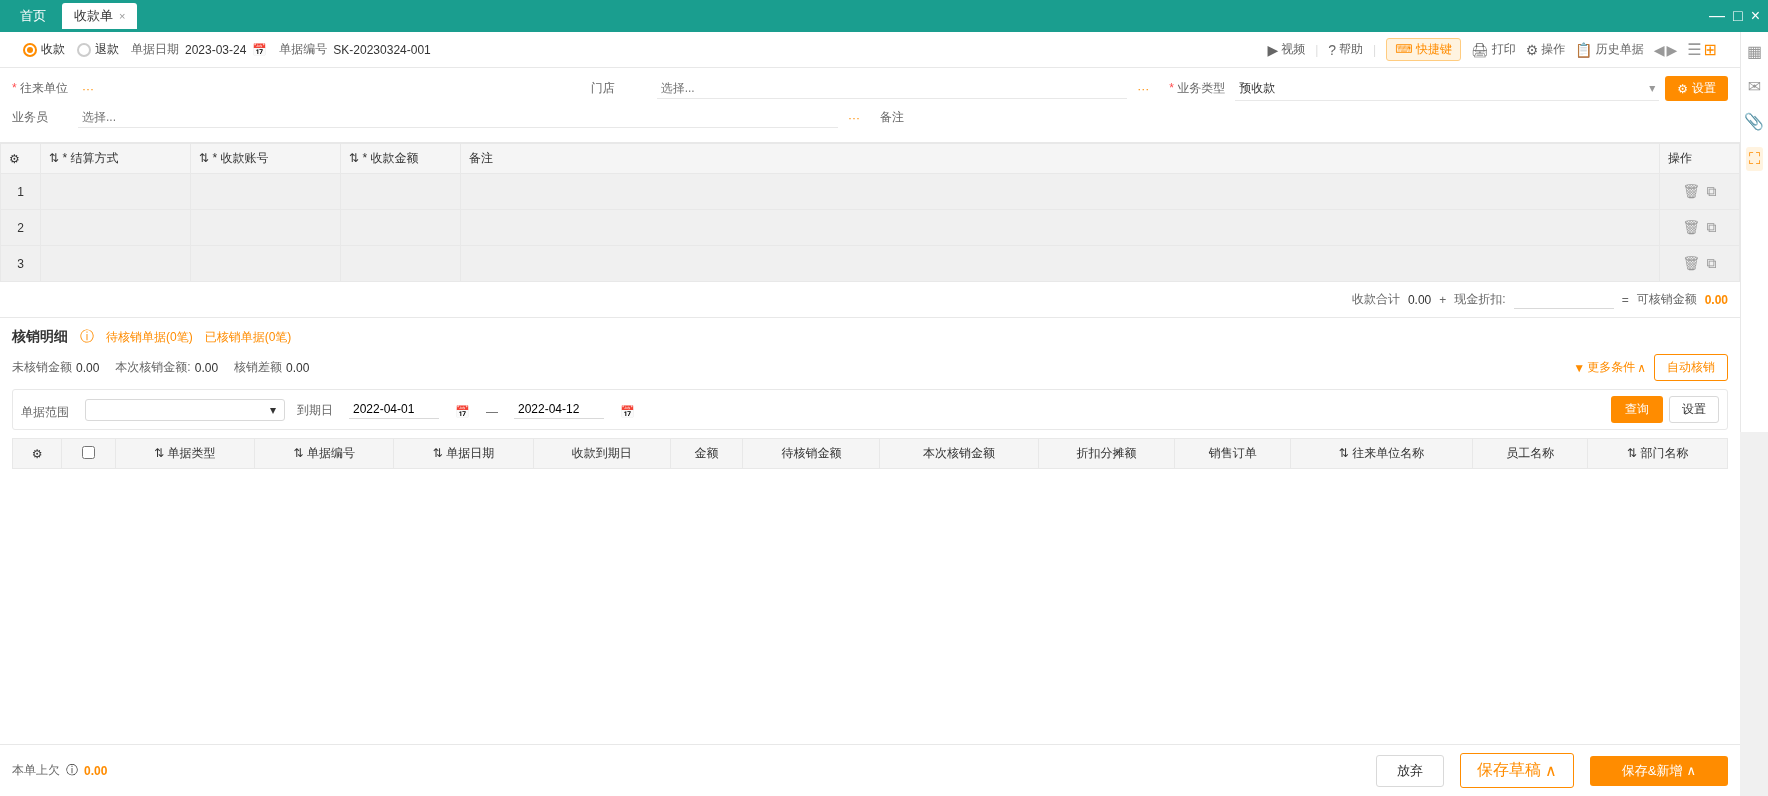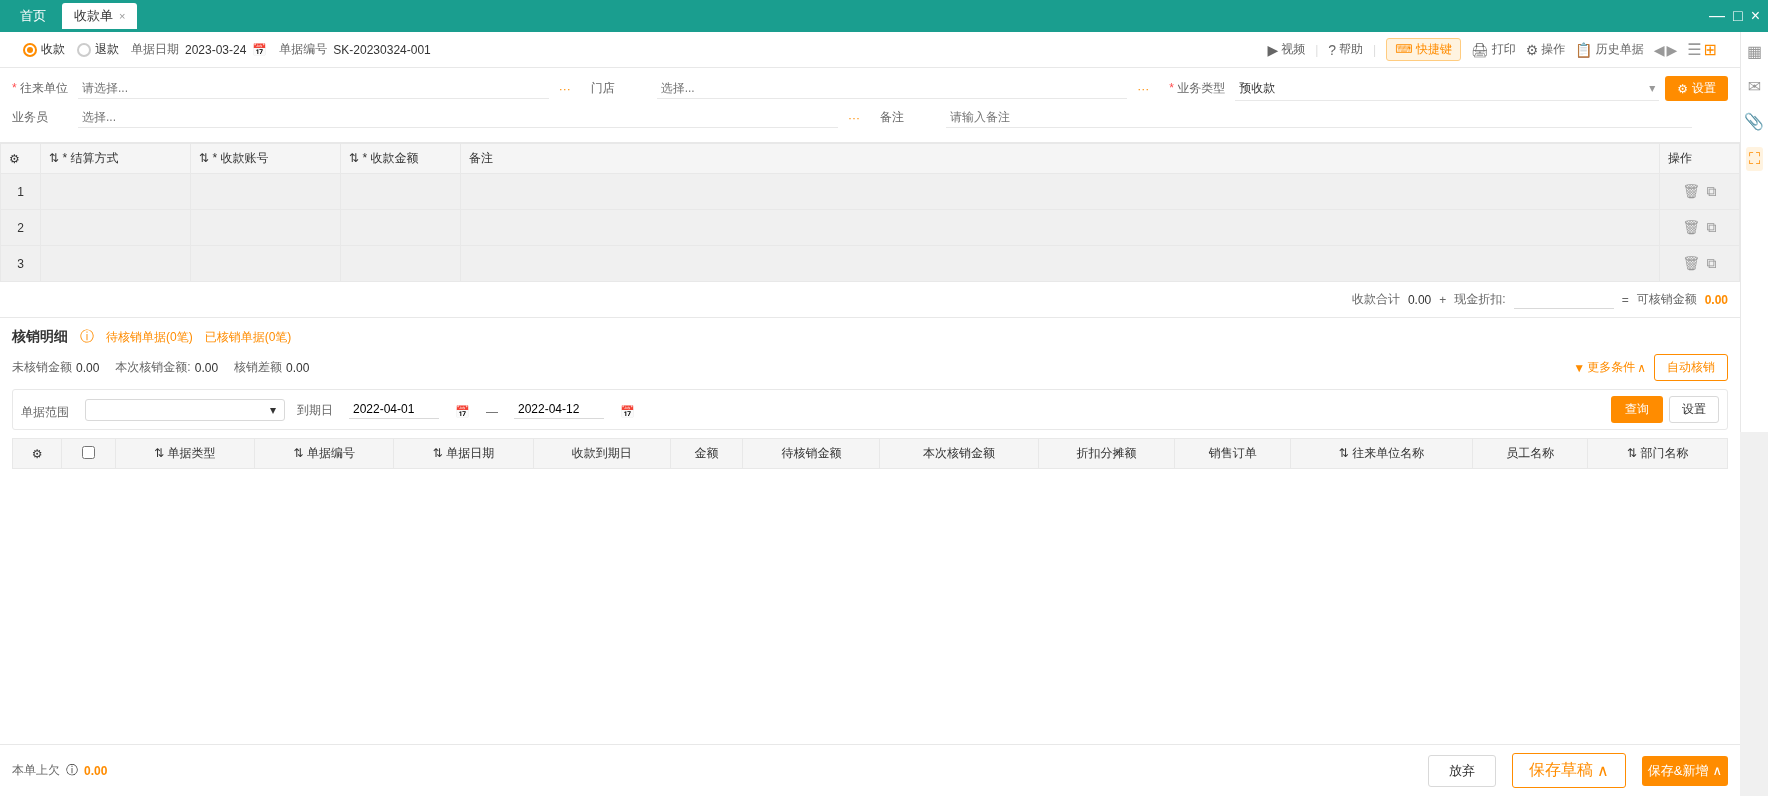--- a/index.html
+++ b/index.html
@@ -260,21 +260,21 @@
       cursor: pointer;
       font-size: 16px;
       display: flex;
       align-items: center;
       gap: 4px;
     }
     .btn-save-new {
       background: #ff8c00;
       border: none;
       color: #fff;
-      padding: 6px 6px;
+      padding: 6px 32px;
       border-radius: 3px;
       cursor: pointer;
       font-size: 13px;
       display: flex;
       align-items: center;
       gap: 4px;
     }
 
     
     .right-sidebar {
@@ -372,21 +372,20 @@
           <span class="view-btn">☰</span>
           <span class="view-btn active">⊞</span>
         </div>
       </div>
     </div>
 
     <div class="form-area">
       <div class="form-row">
         <div class="form-field" style="flex:2">
           <span class="field-label required">往来单位</span>
-          <input class="field-input" placeholder="请选择..." style="">
           <span class="field-dots">···</span>
         </div>
         <div class="form-field" style="flex:2; margin-left:20px;">
           <span class="field-label">门店</span>
           <input class="field-input" placeholder="选择..." style="">
           <span class="field-dots">···</span>
         </div>
         <div class="form-field" style="flex:2; margin-left:20px;">
           <span class="field-label required">业务类型</span>
           <div class="field-select" style="flex:1; border-bottom: 1px solid #e8e8e8; padding:3px 4px; display:flex; align-items:center; justify-content:space-between;">
@@ -400,21 +399,20 @@
         </div>
       </div>
       <div class="form-row">
         <div class="form-field" style="flex:2">
           <span class="field-label">业务员</span>
           <input class="field-input" placeholder="选择..." style="">
           <span class="field-dots">···</span>
         </div>
         <div class="form-field" style="flex:2; margin-left:20px;">
           <span class="field-label">备注</span>
-          <input class="field-input" style="flex: 1 1 0%; margin-right: 36px;" placeholder="请输入备注">
         </div>
       </div>
     </div>
 
     <div class="table-area">
       <table class="data-table">
         <thead>
           <tr>
             <th class="col-num">
               <span>⚙</span>

